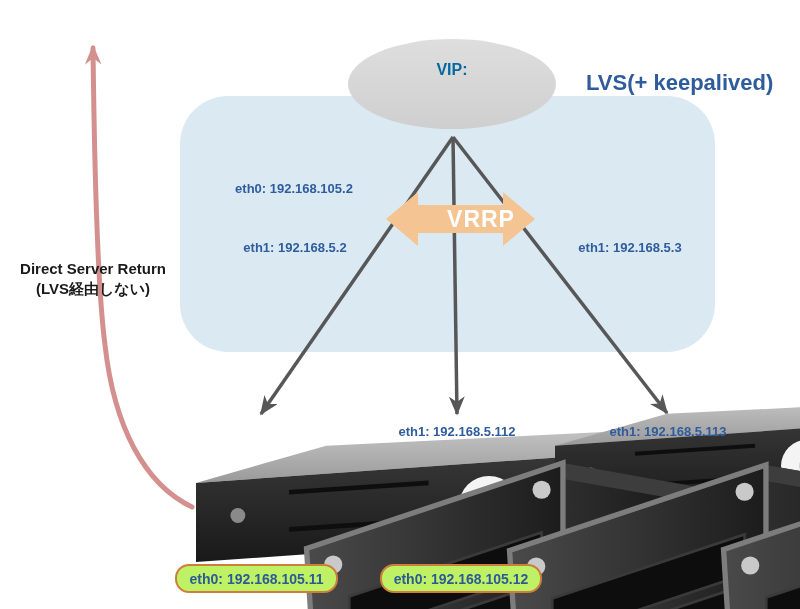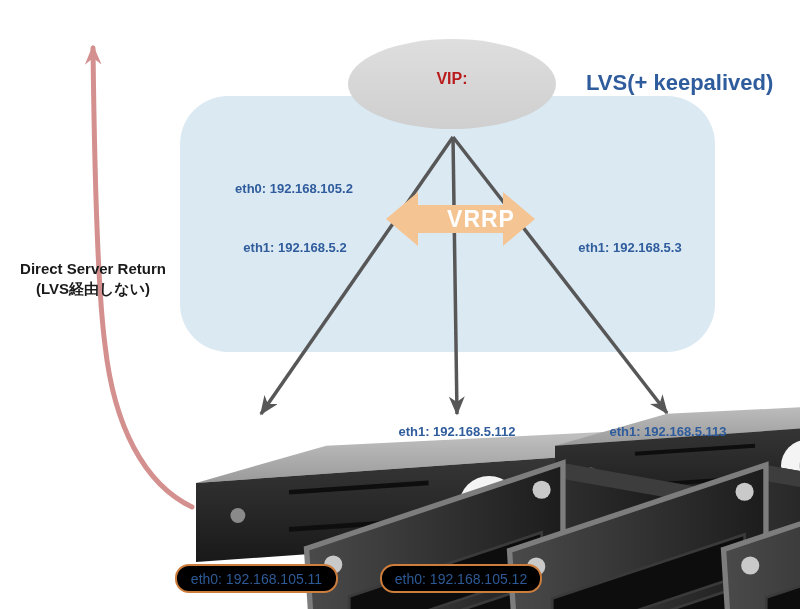--- a/index.html
+++ b/index.html
@@ -7,39 +7,39 @@
     position:relative;width:800px;height:609px;background:#ffffff;overflow:hidden;
     font-family:"Liberation Sans","DejaVu Sans",sans-serif;
   }
   .layer{position:absolute;left:0;top:0;width:800px;height:609px;}
   .lbl{
     position:absolute;font-weight:bold;color:#2f5c9c;font-size:13px;
     white-space:nowrap;transform:translateX(-50%);
   }
   .vip-label{
     position:absolute;left:452px;top:60px;transform:translateX(-50%);
-    color:#b91c1c;font-weight:bold;font-size:16px;line-height:19px;text-align:center;margin-top:9px;
+    color:#0369a1;font-weight:bold;font-size:16px;line-height:19px;text-align:center;
   }
   .lvs-title{
     position:absolute;left:586px;top:70px;color:#2f5c9c;
     font-weight:bold;font-size:22px;white-space:nowrap;
   }
   .vrrp-label{
     position:absolute;left:457px;top:206px;transform:translateX(-50%);
     color:#ffffff;font-weight:bold;font-size:23px;letter-spacing:1px;margin-left:24px;
   }
   .dsr-note{
     position:absolute;left:93px;top:259px;transform:translateX(-50%);
     color:#1a1a1a;font-weight:bold;font-size:15px;line-height:20px;
     text-align:center;white-space:nowrap;
   }
   .ip-box{
-    position:absolute;height:25px;background:#000000;border:2px solid #cd7e3d;
+    position:absolute;height:25px;background:#bef264;border:2px solid #cd7e3d;
     border-radius:14px;display:flex;align-items:center;justify-content:center;
-    font-weight:normal;font-size:14px;color:#2d5a96;white-space:nowrap;
+    font-weight:bold;font-size:14px;color:#2d5a96;white-space:nowrap;
   }
 </style>
 </head>
 <body>
 
 <div class="canvas">
 
   <svg class="layer" viewBox="0 0 800 609">
     <defs>
       <linearGradient id="gEllipse" x1="0" y1="0" x2="0" y2="1">

